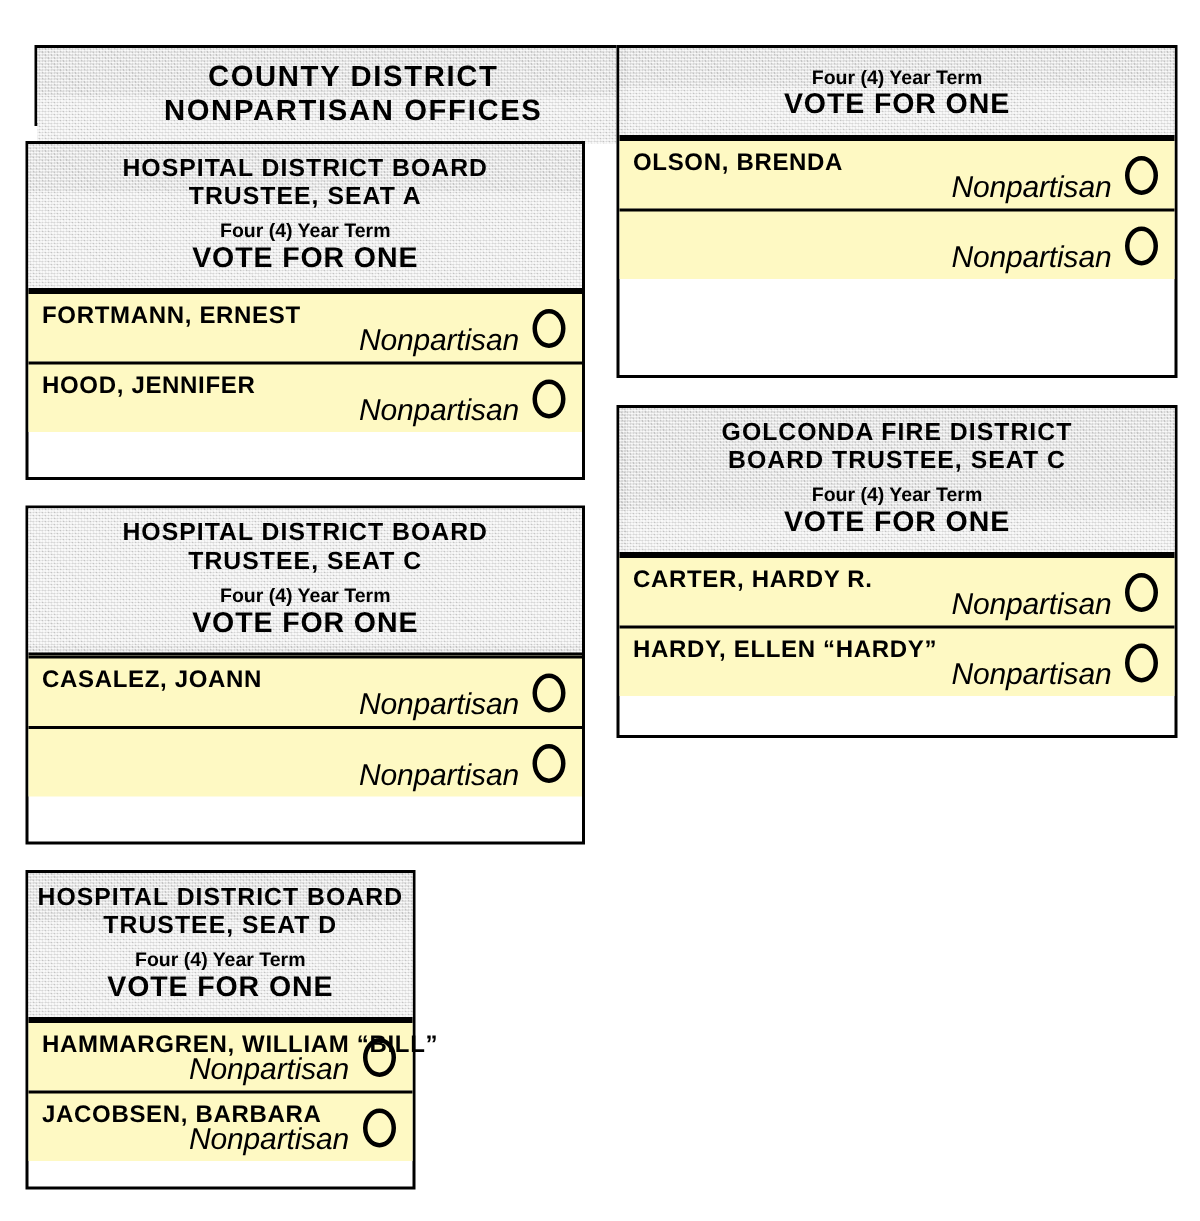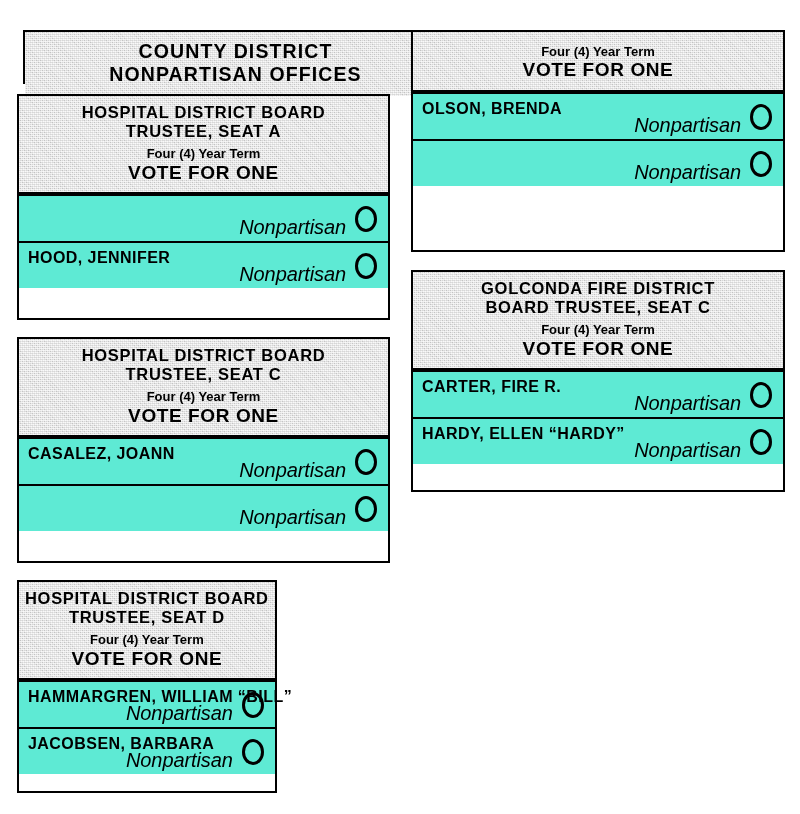--- a/index.html
+++ b/index.html
@@ -74,21 +74,21 @@
   .banner .contest-header {
     padding: 8px 6px 9px 6px;
   }
 
   
   .candidate {
     position: relative;
     border-top: 2px solid #000;
     height: 47px;
     box-sizing: border-box;
-    background: #5eead4;
+    background: #fef9c3;
   }
   .candidate:first-child { border-top: none; }
 
   .cand-name {
     position: absolute;
     left: 9px;
     top: 7px;
     right: 46px;
     font-size: 16px;
     font-weight: bold;
@@ -138,20 +138,21 @@
   </div>
 
   <div class="contest" id="contest-hospital-seat-a">
     <div class="contest-header">
       <div class="office-title">HOSPITAL DISTRICT BOARD
 TRUSTEE, SEAT A</div>
       <div class="term-line">Four (4) Year Term</div>
       <div class="vote-line">VOTE FOR ONE</div>
     </div>
     <div class="candidate">
+      <div class="cand-name">FORTMANN, ERNEST</div>
       <div class="cand-party">Nonpartisan</div>
       <div class="oval"></div>
     </div>
     <div class="candidate">
       <div class="cand-name">HOOD, JENNIFER</div>
       <div class="cand-party">Nonpartisan</div>
       <div class="oval"></div>
     </div>
   </div>
 
@@ -209,21 +210,21 @@
   </div>
 
   <div class="contest" id="contest-golconda-seat-c">
     <div class="contest-header">
       <div class="office-title">GOLCONDA FIRE DISTRICT
 BOARD TRUSTEE, SEAT C</div>
       <div class="term-line">Four (4) Year Term</div>
       <div class="vote-line">VOTE FOR ONE</div>
     </div>
     <div class="candidate">
-      <div class="cand-name">CARTER, FIRE R.</div>
+      <div class="cand-name">CARTER, HARDY R.</div>
       <div class="cand-party">Nonpartisan</div>
       <div class="oval"></div>
     </div>
     <div class="candidate">
       <div class="cand-name">HARDY, ELLEN “HARDY”</div>
       <div class="cand-party">Nonpartisan</div>
       <div class="oval"></div>
     </div>
   </div>
 

